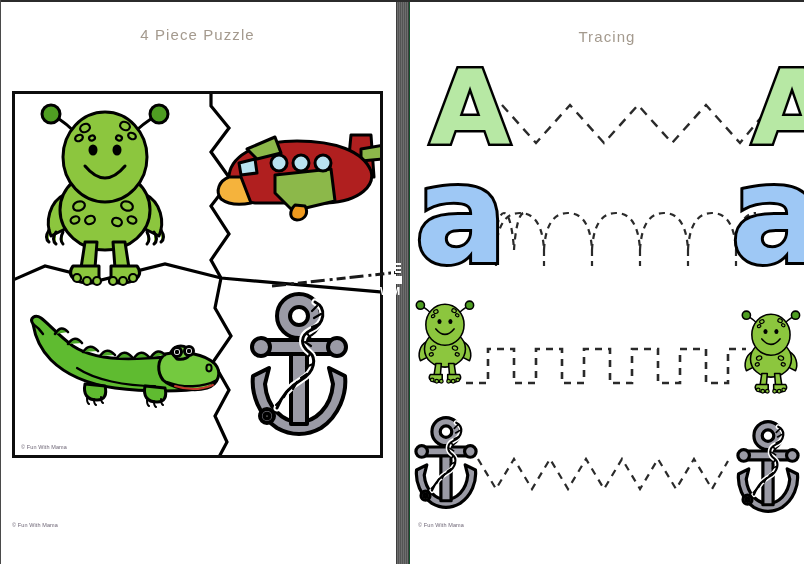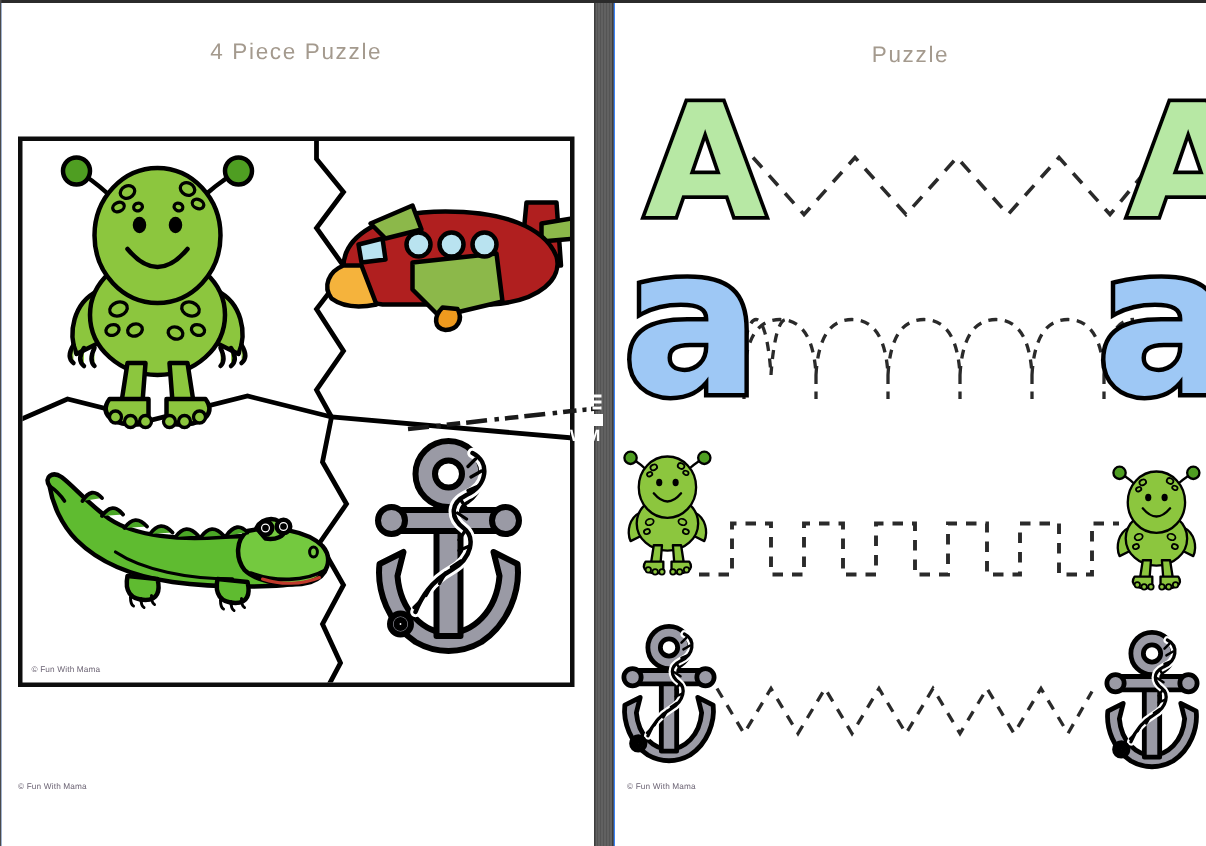--- a/index.html
+++ b/index.html
@@ -7,21 +7,21 @@
     margin: 0; padding: 0;
     width: 804px; height: 564px;
     overflow: hidden;
     background: #ffffff;
     font-family: "Liberation Sans", sans-serif;
   }
   #app {
     position: relative;
     width: 804px;
     height: 564px;
-    background: #3b82f6;
+    background: #14532d;
   }
 
   
   .edge-top {
     position: absolute; left: 0; top: 0; width: 804px; height: 2px;
     background: #2b2b2b;
   }
   .edge-left {
     position: absolute; left: 0; top: 0; width: 1px; height: 564px;
     background: #4a4a4a;
@@ -369,21 +369,21 @@
       <span class="bar b2"></span>
       <span class="bar b3"></span>
     <span class="bar b4"></span>
       <span class="bar b5"></span>
     <span class="artifact-w">W</span>
     <span class="artifact-m">M</span>
   </div>
 
   <div class="page page-right">
 
-    <div class="page-title">Puzzle</div>
+    <div class="page-title">Tracing</div>
 
     <div class="trace-row r1">
       <svg class="trace-path" viewBox="0 0 394 96">
         <path d="M92 48 L 126 86 L 160 48 L 194 86 L 228 48 L 262 86 L 296 48 L 330 86 L 358 52" fill="none" stroke="#2a2a2a" stroke-width="2.4" stroke-dasharray="9 7"></path>
       </svg>
 
       <svg class="art" style="left:14px; top:3px;" width="92" height="92" viewBox="0 0 92 92">
         <text x="46" y="84" text-anchor="middle" font-family="DejaVu Sans, sans-serif" font-size="104" font-weight="bold" fill="#b7e8a4" stroke="#000000" stroke-width="5" paint-order="stroke">A</text>
       </svg>
       <span class="glyph" style="left:14px; top:3px;">A</span>

